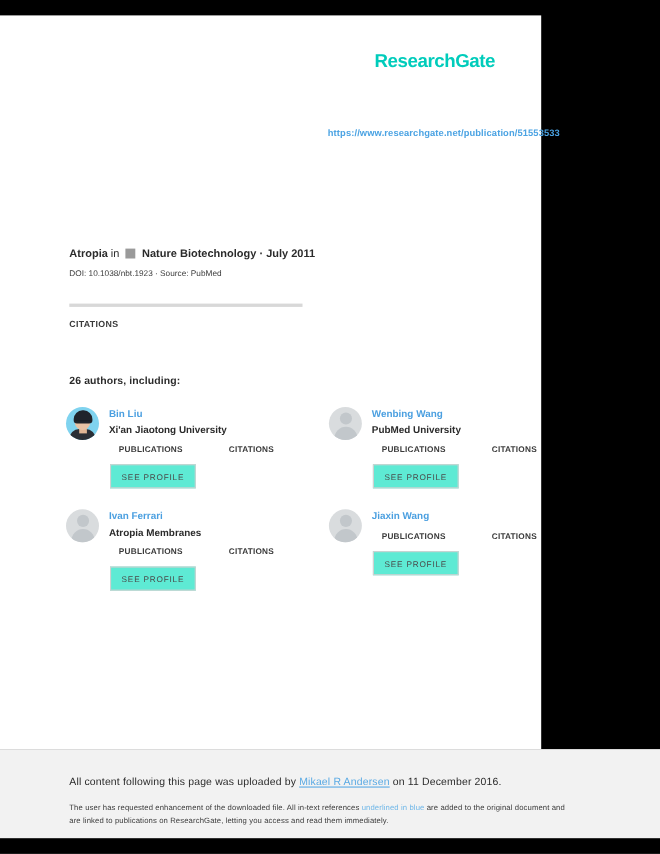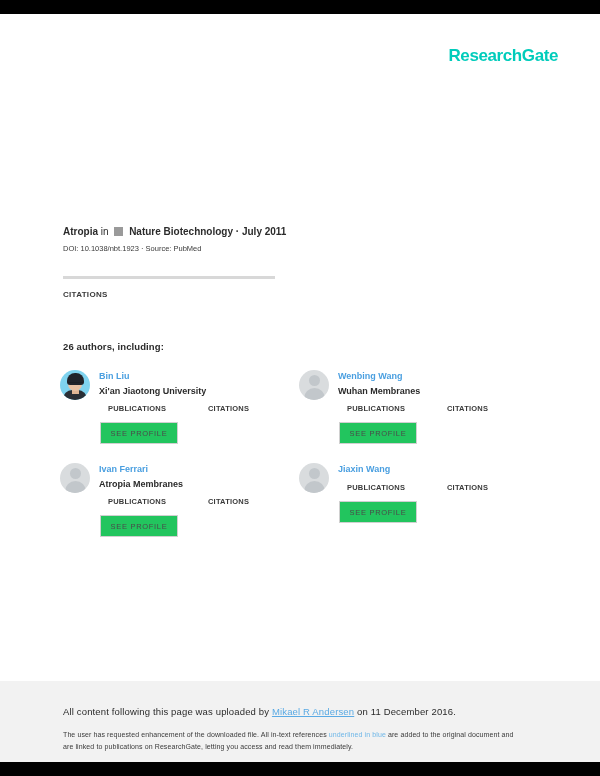--- a/index.html
+++ b/index.html
@@ -20,21 +20,21 @@
     height: 776px;
     background: #000000;
     overflow: hidden;
   }
 
   
   .sheet {
     position: absolute;
     left: 0;
     top: 14px;
-    width: 600px;
+    width: 492px;
     height: 667px;
     background: #ffffff;
   }
 
   
   .rg-logo {
     position: absolute;
     right: 42px;
     top: 32px;
     font-size: 17px;
@@ -254,21 +254,21 @@
   .a-stats .s2 { position: absolute; left: 100px; top: 0; }
   .a-stats.shift { top: 20px; }
 
   .see-profile {
     position: absolute;
     left: 40px;
     top: 52px;
     width: 76px;
     height: 20px;
     border: 1px solid #d0d0d0;
-    background: #22c55e;
+    background: #5eead4;
     color: #4a4a4a;
     font-size: 7.5px;
     letter-spacing: 0.7px;
     display: flex;
     align-items: center;
     justify-content: center;
     cursor: pointer;
   }
   .see-profile.shift { top: 38px; }
 
@@ -306,20 +306,21 @@
 </style>
 </head>
 <body>
 
 <div class="page">
 
   <div class="sheet">
 
     <div class="rg-logo">ResearchGate</div>
 
+    <a class="rg-url" href="#">https://www.researchgate.net/publication/51553533</a>
 
     <div class="article-line">
       <span class="lbl">Atropia</span>
       <span>in</span>
       <span class="sep"></span>
       <span class="jrnl">Nature Biotechnology</span>
       <span class="jrnl">· July 2011</span>
     </div>
 
     <div class="doi-line">DOI: 10.1038/nbt.1923 · Source: PubMed</div>
@@ -348,21 +349,21 @@
       </div>
       <div class="see-profile">SEE PROFILE</div>
     </div>
 
     <div class="author-card c1">
       <div class="avatar">
         <div class="sil-head"></div>
         <div class="sil-body"></div>
       </div>
       <a class="a-name" href="#">Wenbing Wang</a>
-      <div class="a-affil">Wuhan Membranes</div>
+      <div class="a-affil">PubMed University</div>
       <div class="a-stats">
         <span>PUBLICATIONS</span>
         <span class="s2">CITATIONS</span>
       </div>
       <div class="see-profile">SEE PROFILE</div>
     </div>
 
     <div class="author-card c2">
       <div class="avatar">
         <div class="sil-head"></div>

